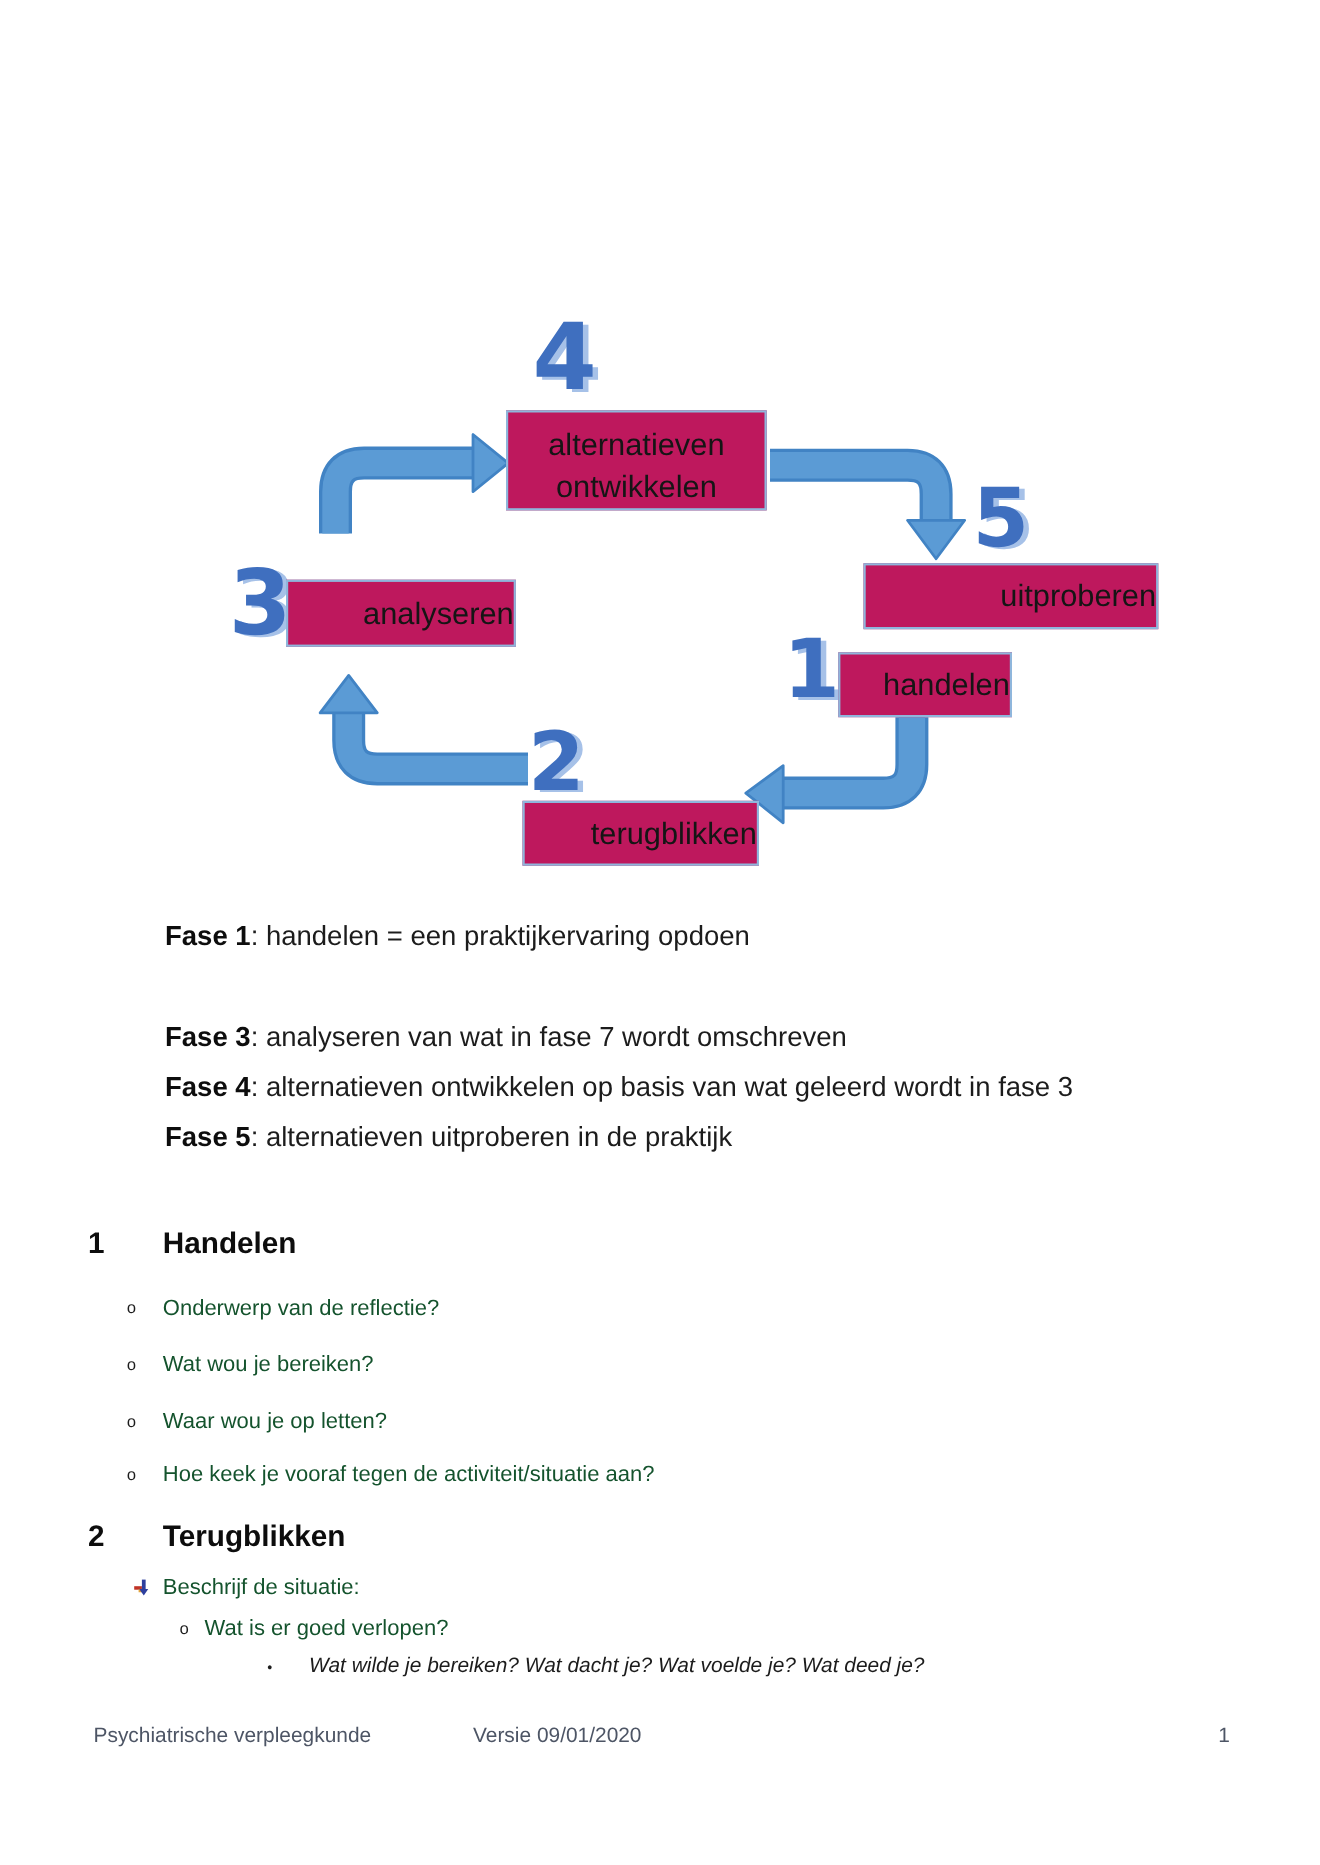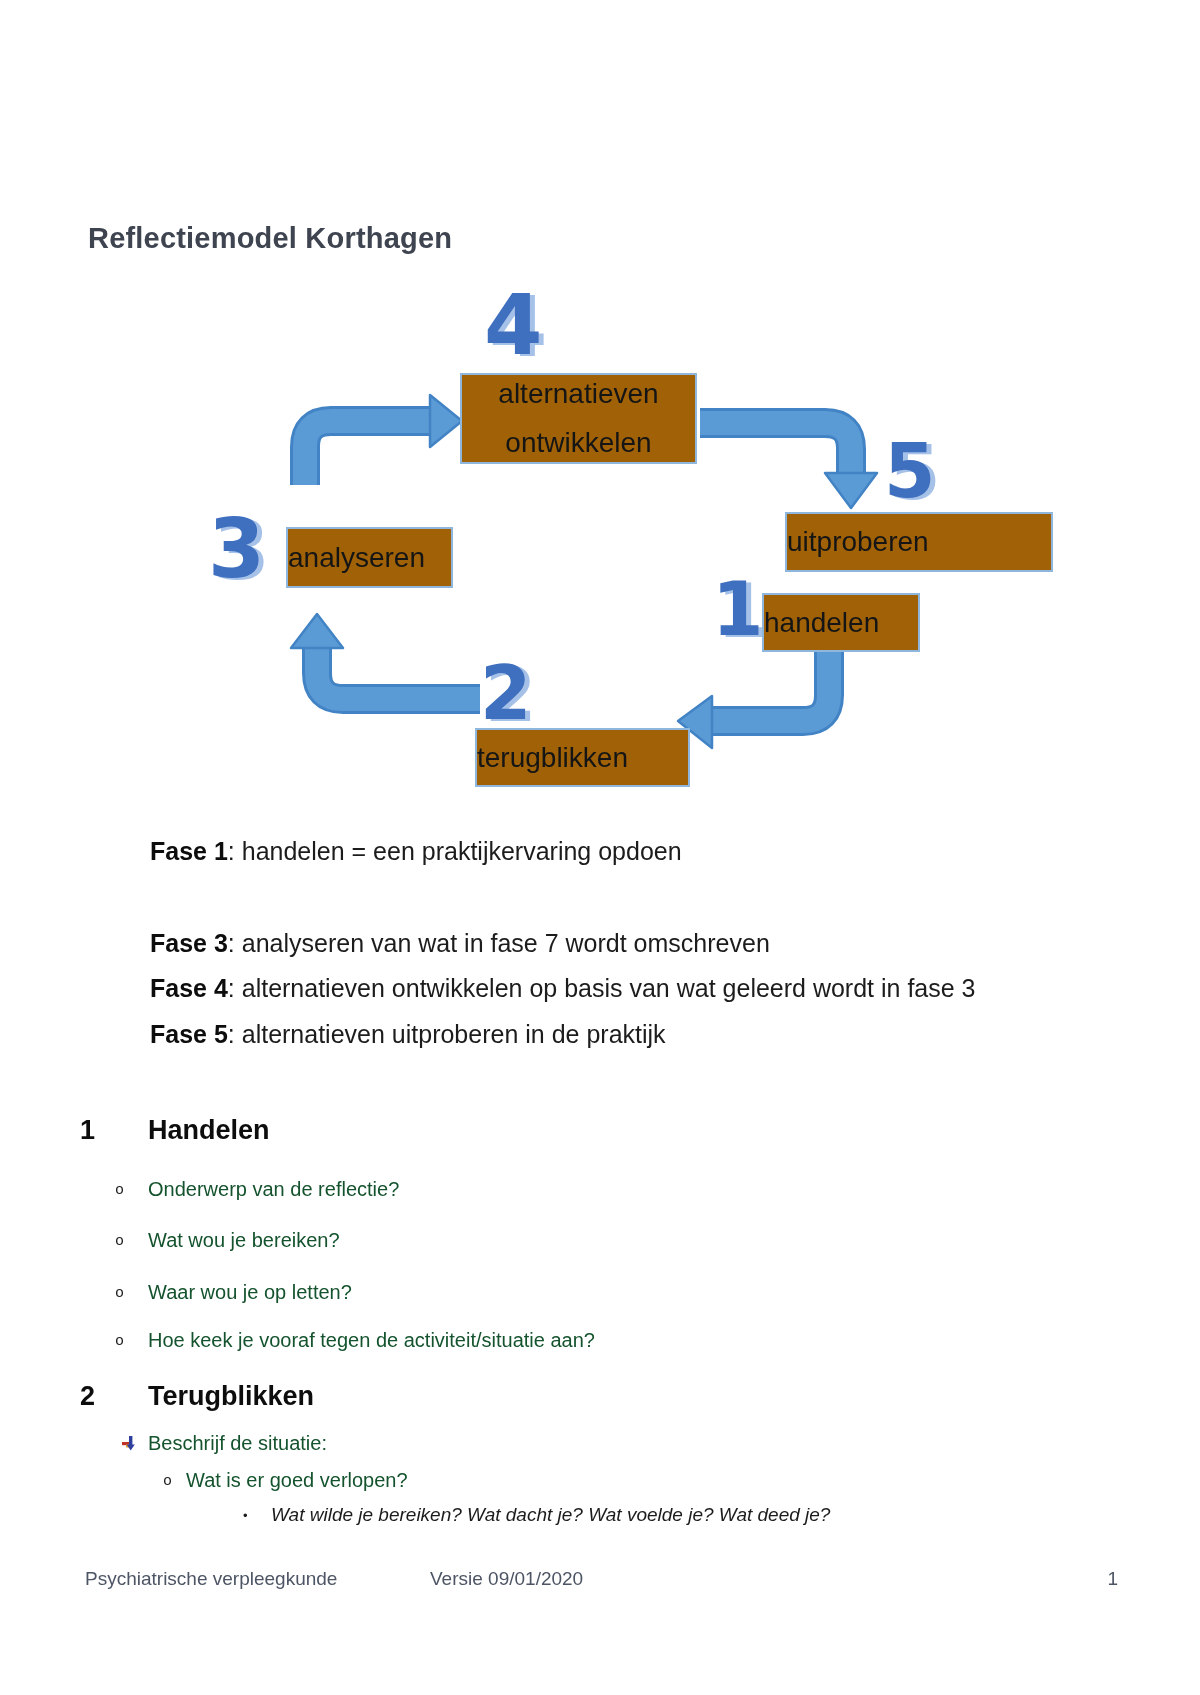--- a/index.html
+++ b/index.html
@@ -12,22 +12,22 @@
   .doc-title{
     font-size:29px;font-weight:bold;color:#3e4450;letter-spacing:.2px;
   }
   
   .dg-num{
     font-family:"DejaVu Sans","Liberation Sans",sans-serif;
     font-weight:bold;color:#3f6fbf;line-height:1;
     text-shadow:5px 2px 0 #a6c1e8;
   }
   .dg-box{
-    background:#a16207;border:2px solid #8fb6dc;color:#151515;
-    display:flex;align-items:center;justify-content:space-between;text-align:center;
+    background:#be185d;border:2px solid #8fb6dc;color:#151515;
+    display:flex;align-items:center;justify-content:flex-end;text-align:center;
     font-size:28px;line-height:1.35;box-sizing:border-box;
   }
   .arrows{pointer-events:none;}
   
   .fase-line{font-size:25px;color:#1c1c1c;white-space:nowrap;}
   .fase-line b{font-weight:bold;color:#0d0d0d;}
   .h-num{font-size:27px;font-weight:bold;color:#0d0d0d;}
   .h-title{font-size:27px;font-weight:bold;color:#0d0d0d;}
   .bullet-marker{
     font-family:"Liberation Mono","DejaVu Sans Mono",monospace;
@@ -36,21 +36,20 @@
   .bullet-text{font-size:20px;color:#14532d;white-space:nowrap;}
   .bullet-text-italic{font-size:19px;font-style:italic;color:#1c1c1c;white-space:nowrap;}
   .dot-marker{font-size:13px;color:#1c1c1c;}
   .footer-text{font-size:19px;color:#4d5565;white-space:nowrap;}
 </style>
 </head>
 <body>
 
 <div class="page">
 
-  <div class="abs doc-title" style="left:88px;top:222px;">Reflectiemodel Korthagen</div>
 
   <svg class="abs arrows" style="left:0;top:0;" width="1200" height="860" viewBox="0 0 1200 860">
 
     <g>
       <path d="M 305,485 L 305,447 Q 305,421 331,421 L 430,421" fill="none" stroke="#4183c4" stroke-width="30"></path>
       <path d="M 305,485 L 305,447 Q 305,421 331,421 L 430,421" fill="none" stroke="#5b9bd5" stroke-width="24"></path>
       <polygon points="430,395 430,447 462,421" fill="#5b9bd5" stroke="#4183c4" stroke-width="2.5" stroke-linejoin="round"></polygon>
     </g>
 
     <g>
@@ -84,21 +83,21 @@
   </div>
   <div class="abs dg-box" style="left:785px;top:512px;width:268px;height:60px;">
     <span>uitproberen</span>
   </div>
   <div class="abs dg-box" style="left:762px;top:593px;width:158px;height:59px;">
     <span>handelen</span>
   </div>
   <div class="abs dg-box" style="left:475px;top:728px;width:215px;height:59px;">
     <span>terugblikken</span>
   </div>
-  <div class="abs dg-box" style="left:286px;top:527px;width:167px;height:61px;">
+  <div class="abs dg-box" style="left:260px;top:527px;width:209px;height:61px;">
     <span>analyseren</span>
   </div>
 
   <div class="abs fase-line" style="left:150px;top:837px;">
     <b>Fase 1</b><span>: handelen = een praktijkervaring opdoen</span>
   </div>
   <div class="abs fase-line" style="left:150px;top:929px;">
     <b>Fase 3</b><span>: analyseren van wat in fase 7 wordt omschreven</span>
   </div>
   <div class="abs fase-line" style="left:150px;top:974px;text-align:right;">
@@ -131,19 +130,19 @@
     <rect x="5" y="10.5" width="6" height="3" fill="#e2a23b"></rect>
     <rect x="8" y="2" width="3.4" height="9" fill="#2e3f9e"></rect>
     <polygon points="5.6,10.5 13.8,10.5 9.7,16.5" fill="#2e3f9e"></polygon>
   </svg>
   <div class="abs bullet-text" style="left:148px;top:1432px;">Beschrijf de situatie:</div>
 
   <div class="abs bullet-marker" style="left:163px;top:1473px;">o</div>
   <div class="abs bullet-text" style="left:186px;top:1469px;">Wat is er goed verlopen?</div>
 
   <div class="abs dot-marker" style="left:243px;top:1508px;">•</div>
-  <div class="abs bullet-text-italic" style="left:271px;top:1504px;font-style:italic;">Wat wilde je bereiken? Wat dacht je? Wat voelde je? Wat deed je?</div>
+  <div class="abs bullet-text-italic" style="left:281px;top:1504px;font-style:italic;">Wat wilde je bereiken? Wat dacht je? Wat voelde je? Wat deed je?</div>
 
   <div class="abs footer-text" style="left:85px;top:1568px;">Psychiatrische verpleegkunde</div>
   <div class="abs footer-text" style="left:430px;top:1568px;">Versie 09/01/2020</div>
   <div class="abs footer-text" style="left:1050px;top:1568px;width:68px;text-align:right;">1</div>
 
 </div>
 
 </body></html>

